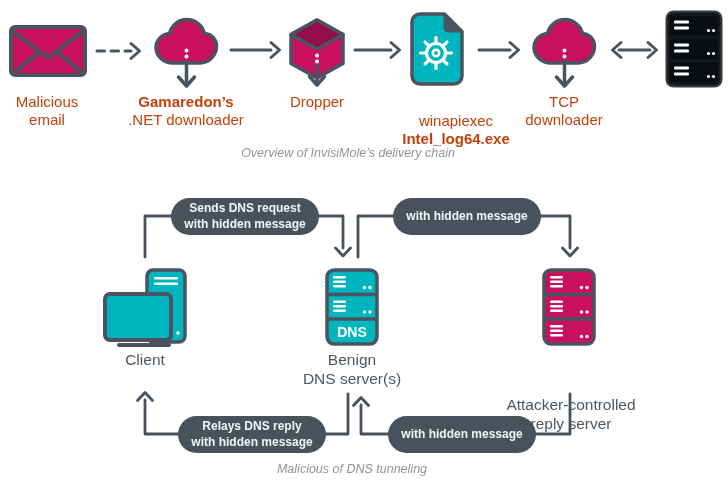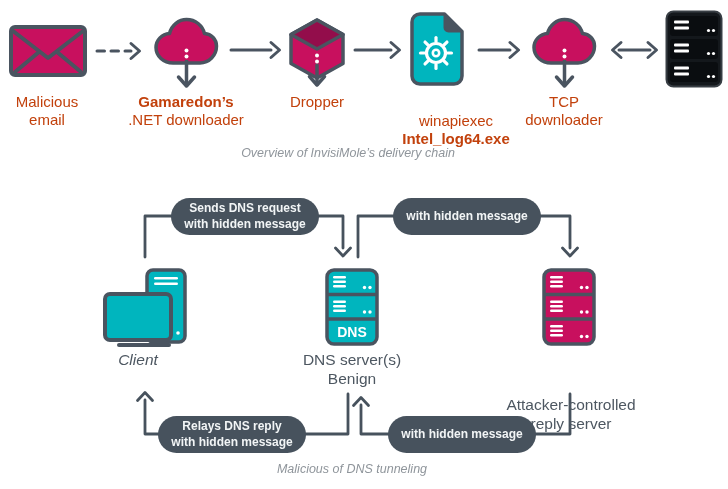--- a/index.html
+++ b/index.html
@@ -211,40 +211,40 @@
       <circle cx="39.5" cy="44" r="1.7"></circle>
         <circle cx="45" cy="44" r="1.7"></circle>
       <rect x="8" y="57" width="13" height="2.4" rx="1.2"></rect>
         <rect x="8" y="61.5" width="13" height="2.4" rx="1.2"></rect>
         <rect x="8" y="66" width="13" height="2.4" rx="1.2"></rect>
       <circle cx="39.5" cy="68.5" r="1.7"></circle>
         <circle cx="45" cy="68.5" r="1.7"></circle>
     </g>
   </svg>
 
-  <div class="node-label" style="left:138px;font-style:italic;">
+  <div class="node-label" style="left:145px;">
     <div>Client</div>
   </div>
   <div class="node-label" style="left:352px;">
+    <div>Benign</div>
     <div>DNS server(s)</div>
-    <div>Benign</div>
   </div>
   <div class="node-label" style="left:571px;margin-top:45px;">
     <div>Attacker-controlled</div>
     <div>reply server</div>
   </div>
 
   <div class="pill" style="left:171px; top:198px;">
     <div>Sends DNS request</div>
     <div>with hidden message</div>
   </div>
   <div class="pill" style="left:393px; top:198px;">
     <div>with hidden message</div>
   </div>
-  <div class="pill" style="left:158px; top:416px;">
+  <div class="pill" style="left:178px; top:416px;">
     <div>Relays DNS reply</div>
     <div>with hidden message</div>
   </div>
   <div class="pill" style="left:388px; top:416px;">
     <div>with hidden message</div>
   </div>
 
   <div class="caption" style="left:352px; top:462px;">Malicious of DNS tunneling</div>
 
 </div>

